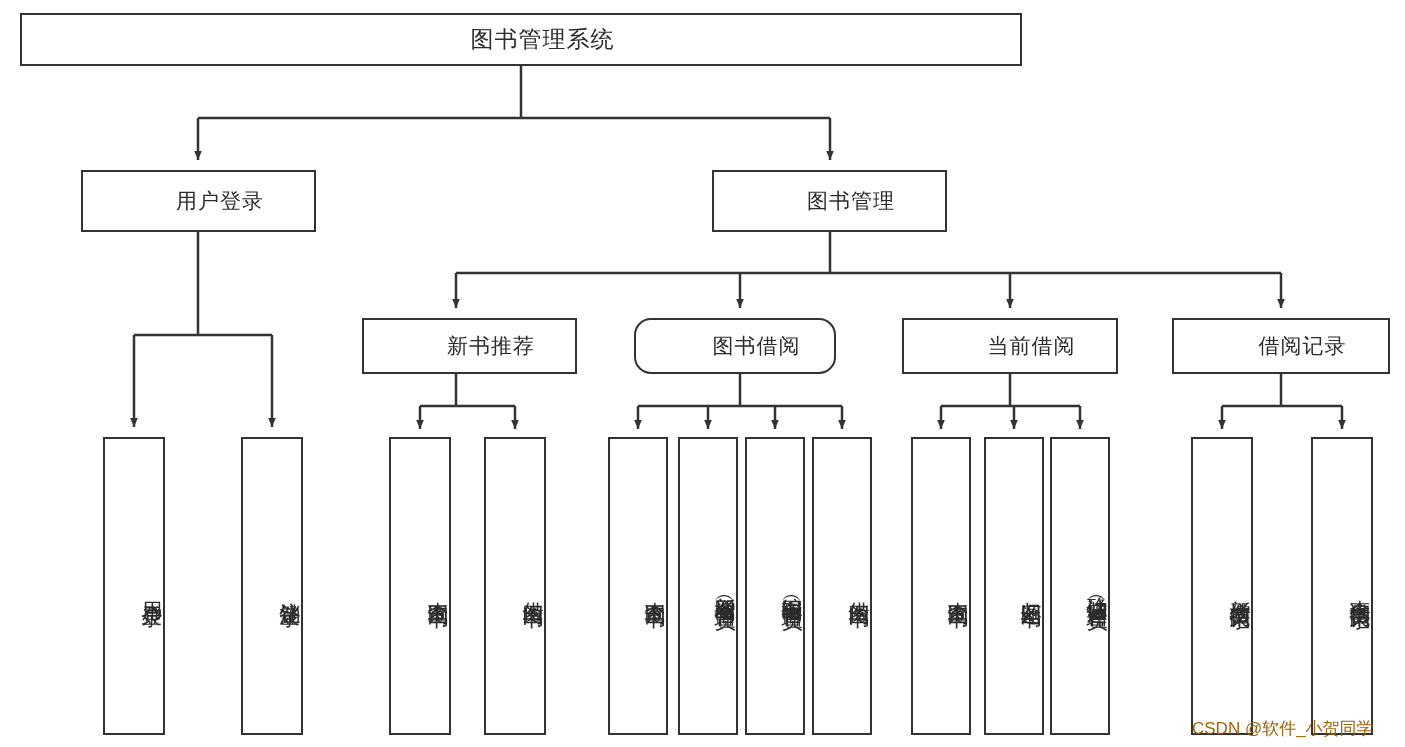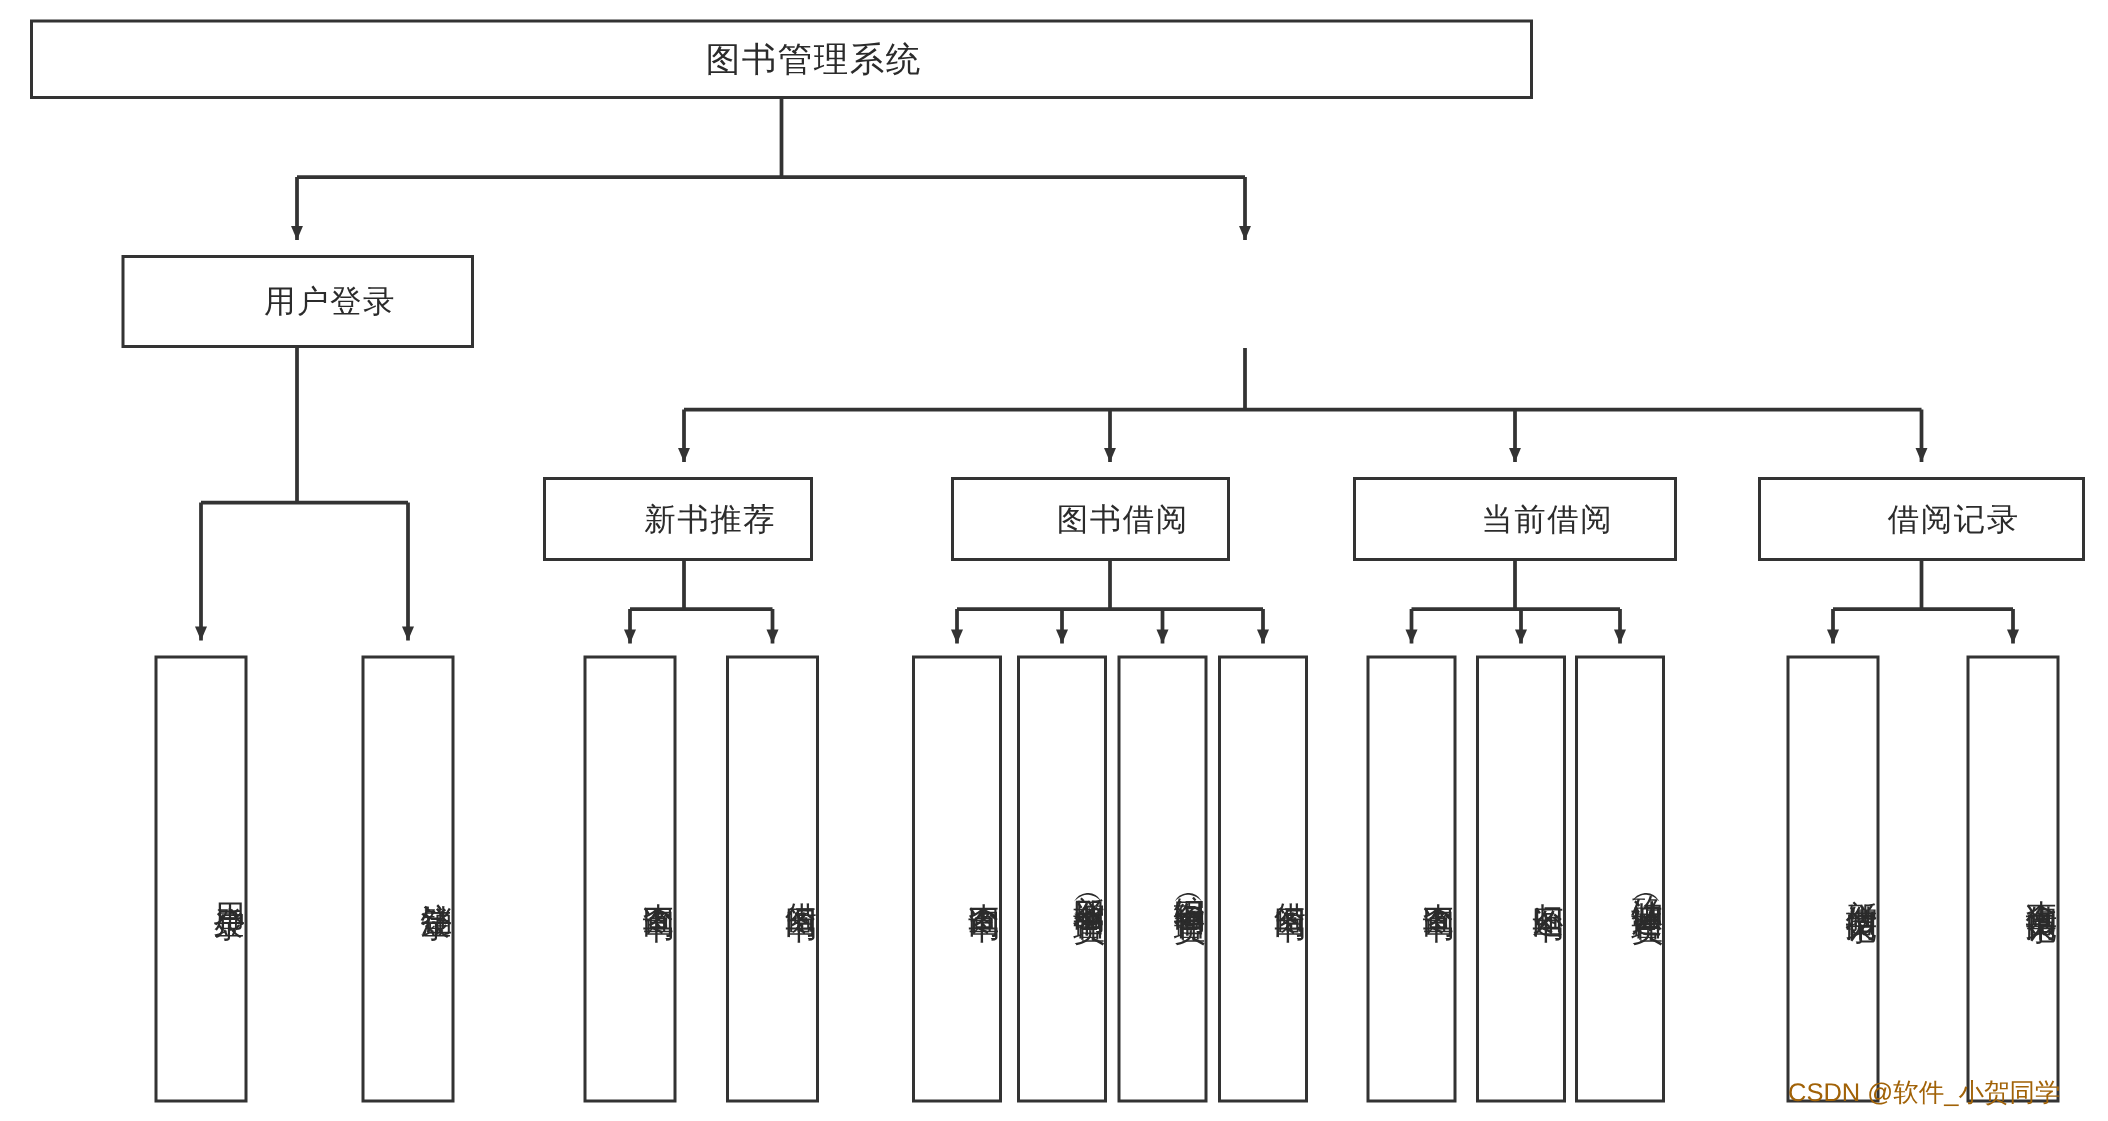--- a/index.html
+++ b/index.html
@@ -122,25 +122,28 @@
     </g>
   </svg>
 
   <div class="node horiz title" style="left:20px; top:13px; width:1002px; height:53px;">
     <span>图书管理系统</span>
   </div>
 
   <div class="node horiz" style="left:81px; top:170px; width:235px; height:62px;">
     <span>用户登录</span>
   </div>
+  <div class="node horiz" style="left:712px; top:170px; width:235px; height:62px;">
+    <span>图书管理</span>
+  </div>
 
-  <div class="node horiz" style="left:362px; top:318px; width:180px; height:56px;">
+  <div class="node horiz" style="left:362px; top:318px; width:215px; height:56px;">
     <span>新书推荐</span>
   </div>
-  <div class="node horiz" style="left:634px; top:318px; width:186px; height:56px;">
+  <div class="node horiz" style="left:634px; top:318px; width:202px; height:56px;border-radius:17px;">
     <span>图书借阅</span>
   </div>
   <div class="node horiz" style="left:1172px; top:318px; width:218px; height:56px;">
     <span>借阅记录</span>
   </div>
   <div class="node horiz" style="left:902px; top:318px; width:216px; height:56px;">
     <span>当前借阅</span>
   </div>
 
   <div class="node vert" style="left:103px; top:437px; width:62px; height:298px;">

